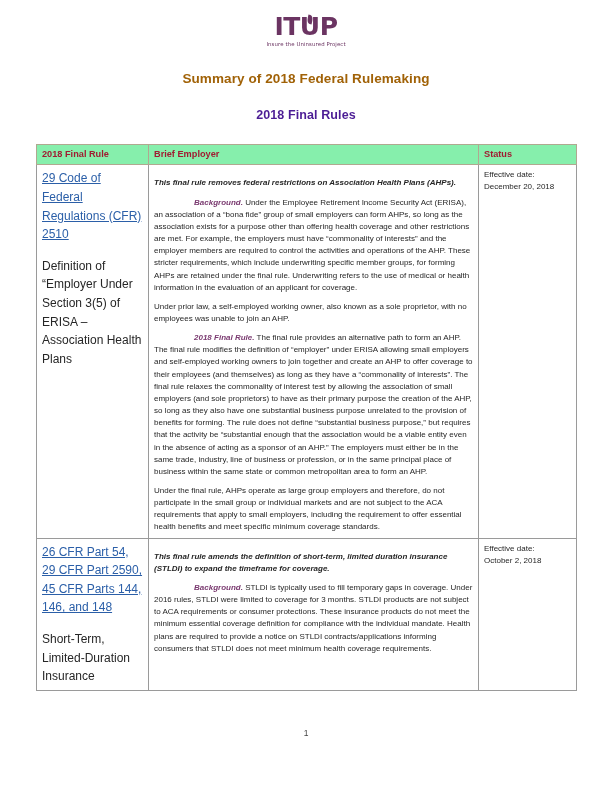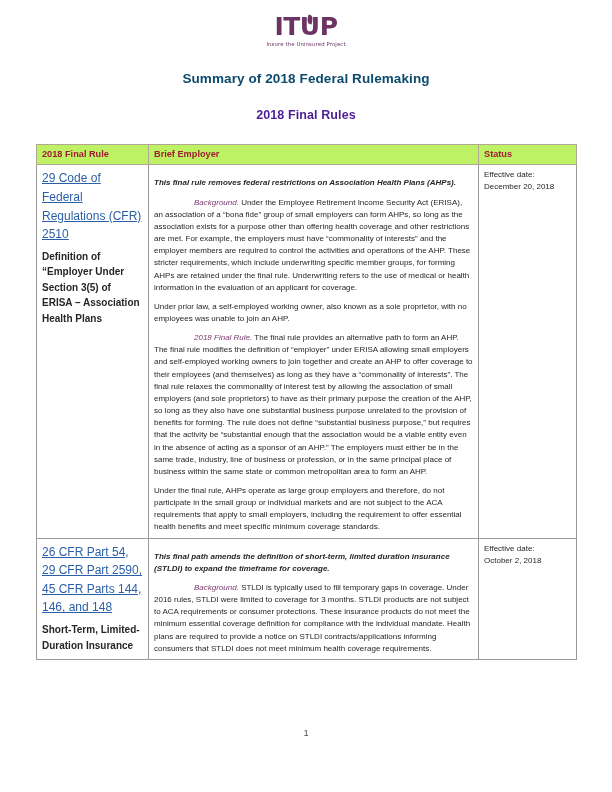--- a/index.html
+++ b/index.html
@@ -66,21 +66,21 @@
     font-size: 5.4px;
     color: #6b3462;
     letter-spacing: 0.1px;
     margin-top: 3px;
     white-space: nowrap;
   }
 
   
   .title-main {
     text-align: center;
-    color: #0c4a6e;
+    color: #a16207;
     font-weight: bold;
     font-size: 13.5px;
     margin-top: 24px;
     letter-spacing: 0.1px;
   }
   .title-sub {
     text-align: center;
     color: #4c1d95;
     font-weight: bold;
     font-size: 12.5px;
@@ -96,21 +96,21 @@
     width: 540px;
     border-collapse: collapse;
     table-layout: fixed;
   }
   table.rules th, table.rules td {
     border: 1px solid #9a9a9a;
     vertical-align: top;
     padding: 4px 5px 4px 5px;
   }
   table.rules thead th {
-    background: #bef264;
+    background: #86efac;
     color: #a01c32;
     font-weight: bold;
     font-size: 9.2px;
     text-align: left;
     padding: 4px 5px 5px 5px;
     border: 1px solid #b0a890;
   }
   col.c1 { width: 112px; }
   col.c2 { width: 330px; }
   col.c3 { width: 98px; }
@@ -131,41 +131,40 @@
     color: #262626;
   }
   .rule-link {
     color: #2b5fa8;
     text-decoration: underline;
     font-size: 12px;
     line-height: 1.55;
     display: block;
   }
   .rule-desc {
-    margin-top: 5px;
-    font-size: 10px;
+    margin-top: 13px;
+    font-size: 12px;
     line-height: 1.55;
-    font-weight: bold;
   }
   .lead {
     font-style: italic;
     font-weight: bold;
     margin: 8px 0 7px 0;
     line-height: 1.52;
   }
   .para {
     margin: 0 0 7px 0;
     line-height: 1.52;
     text-align: left;
   }
   .para:last-child { margin-bottom: 0; }
   .tag {
     color: #7a3a70;
     font-style: italic;
-    font-weight: normal;
+    font-weight: bold;
     padding-left: 40px;
   }
   .status-line { display: block; }
 
   
   .page-num {
     position: absolute;
     left: 0;
     right: 0;
     top: 728px;
@@ -224,21 +223,21 @@
             <span class="status-line">December 20, 2018</span>
           </td>
         </tr>
 
         <tr>
           <td class="rule-cell">
             <a class="rule-link" href="#">26 CFR Part 54, 29 CFR Part 2590, 45 CFR Parts 144, 146, and 148</a>
             <div class="rule-desc">Short-Term, Limited-Duration Insurance</div>
           </td>
           <td class="summary-cell">
-            <p class="lead">This final path amends the definition of short-term, limited duration insurance (STLDI) to expand the timeframe for coverage.</p>
+            <p class="lead">This final rule amends the definition of short-term, limited duration insurance (STLDI) to expand the timeframe for coverage.</p>
             <p class="para"><span class="tag">Background.</span><span> STLDI is typically used to fill temporary gaps in coverage. Under 2016 rules, STLDI were limited to coverage for 3 months. STLDI products are not subject to ACA requirements or consumer protections. These insurance products do not meet the minimum essential coverage definition for compliance with the individual mandate. Health plans are required to provide a notice on STLDI contracts/applications informing consumers that STLDI does not meet minimum health coverage requirements.</span></p>
           </td>
           <td class="status-cell">
             <span class="status-line">Effective date:</span>
             <span class="status-line">October 2, 2018</span>
           </td>
         </tr>
 
       </tbody>
     </table>

